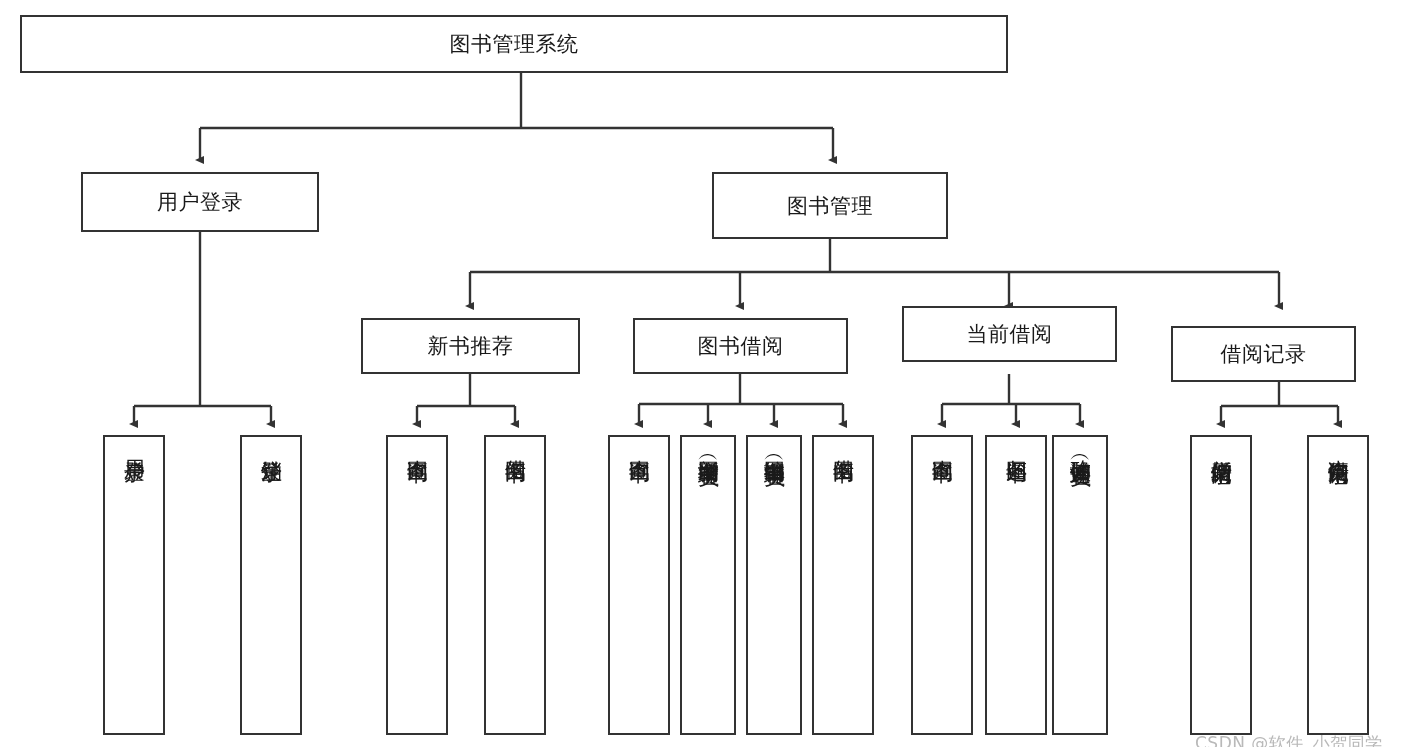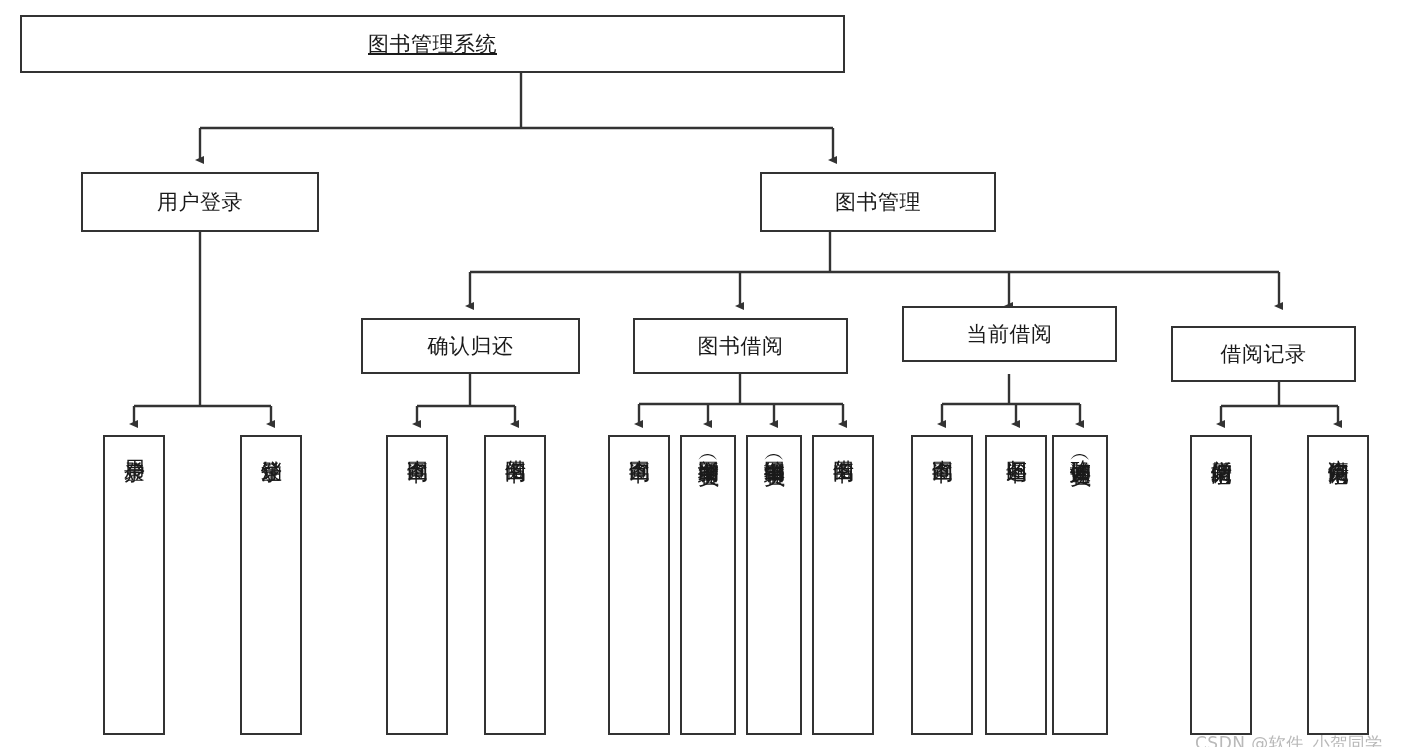--- a/index.html
+++ b/index.html
@@ -112,26 +112,26 @@
       <path d="M1016,404 L1016,424" marker-end="url(#arrow)"></path>
       <path d="M1080,404 L1080,424" marker-end="url(#arrow)"></path>
 
       <path d="M1279,374 L1279,406"></path>
       <path d="M1221,406 L1338,406"></path>
       <path d="M1221,406 L1221,424" marker-end="url(#arrow)"></path>
       <path d="M1338,406 L1338,424" marker-end="url(#arrow)"></path>
     </g>
   </svg>
 
-  <div class="node horizontal" id="node-root" style="left: 20px; top: 15px; width: 825px; height: 58px; text-decoration: underline;">图书管理系统</div>
+  <div class="node horizontal" id="node-root" style="left: 20px; top: 15px; width: 988px; height: 58px;">图书管理系统</div>
 
   <div class="node horizontal" id="node-l2-0" style="left: 81px; top: 172px; width: 238px; height: 60px;">用户登录</div>
-  <div class="node horizontal" id="node-l2-1" style="left: 712px; top: 172px; width: 236px; height: 60px; margin-left: 48px;">图书管理</div>
+  <div class="node horizontal" id="node-l2-1" style="left: 712px; top: 172px; width: 236px; height: 67px;">图书管理</div>
 
-  <div class="node horizontal" id="node-l3-0" style="left: 361px; top: 318px; width: 219px; height: 56px;">确认归还</div>
+  <div class="node horizontal" id="node-l3-0" style="left: 361px; top: 318px; width: 219px; height: 56px;">新书推荐</div>
   <div class="node horizontal" id="node-l3-1" style="left: 633px; top: 318px; width: 215px; height: 56px; font-family: Liberation Mono, monospace;">图书借阅</div>
   <div class="node horizontal" id="node-l3-2" style="left: 902px; top: 306px; width: 215px; height: 56px;">当前借阅</div>
   <div class="node horizontal" id="node-l3-3" style="left: 1171px; top: 326px; width: 185px; height: 56px;">借阅记录</div>
 
   <div class="node vertical" id="node-leaf-0" style="left: 103px; top: 435px; width: 62px; height: 300px;">
     <span class="vlabel">用户登录</span>
   </div>
   <div class="node vertical" id="node-leaf-1" style="left: 240px; top: 435px; width: 62px; height: 300px;">
     <span class="vlabel">注销登录</span>
   </div>

